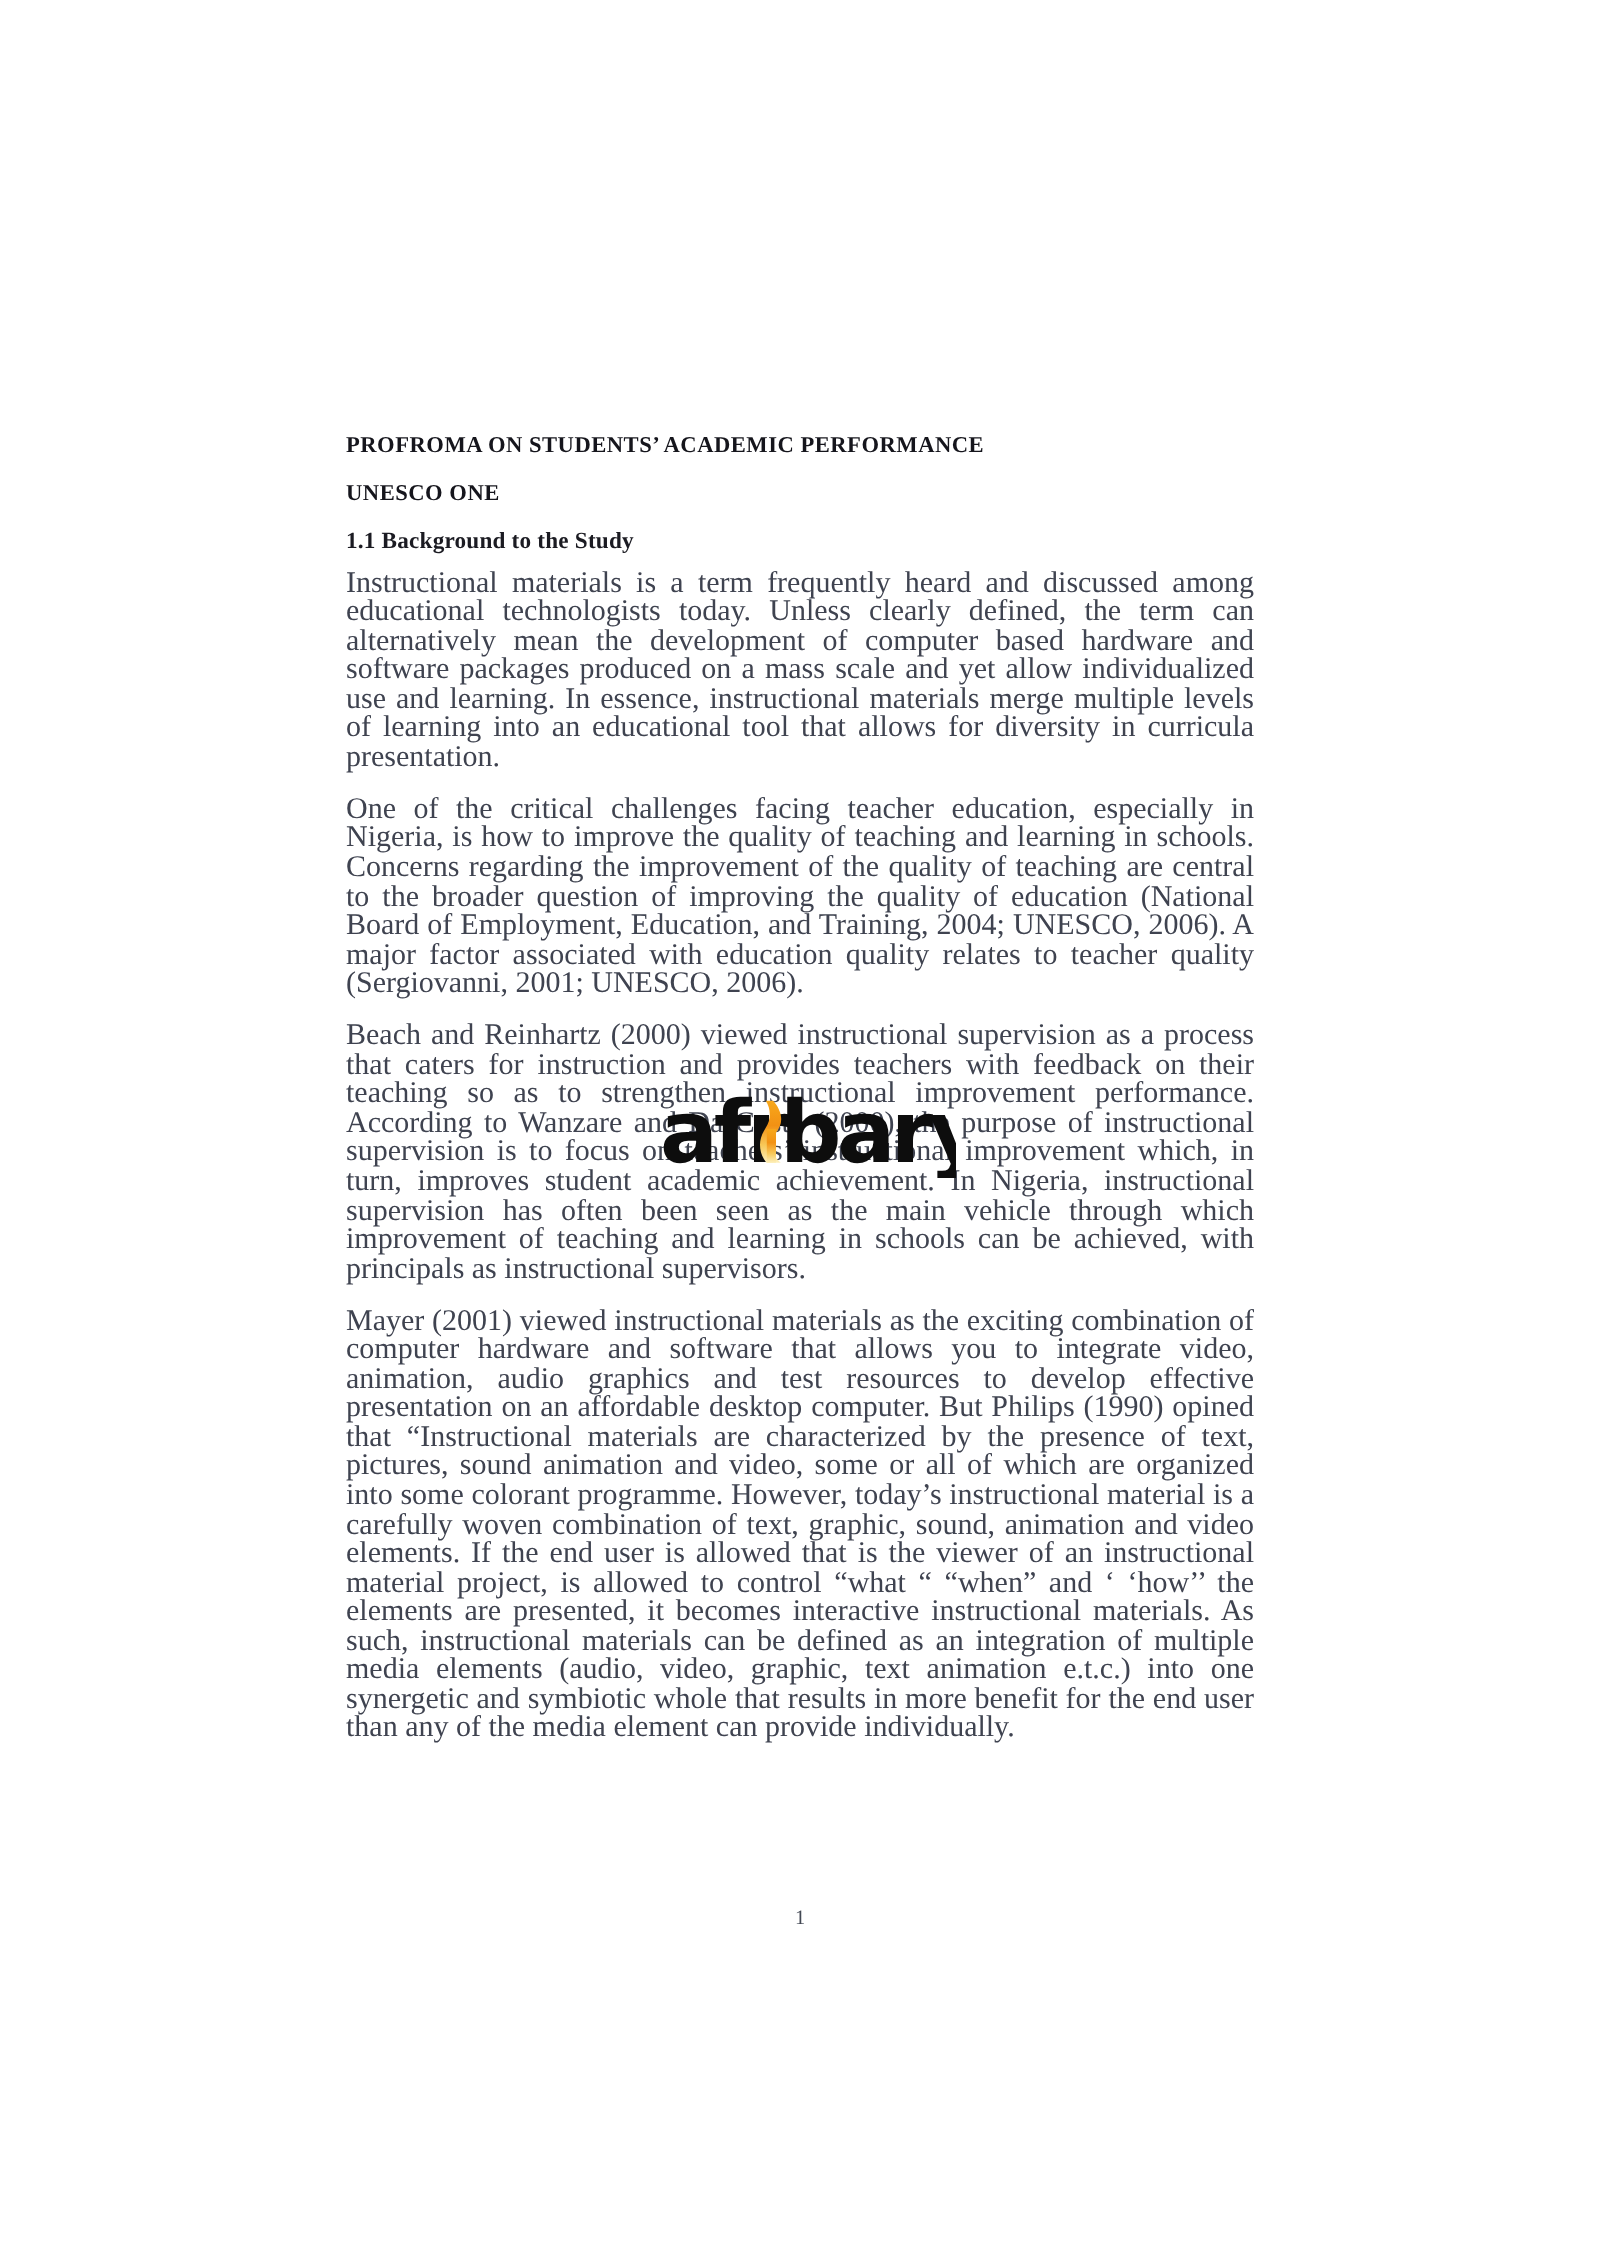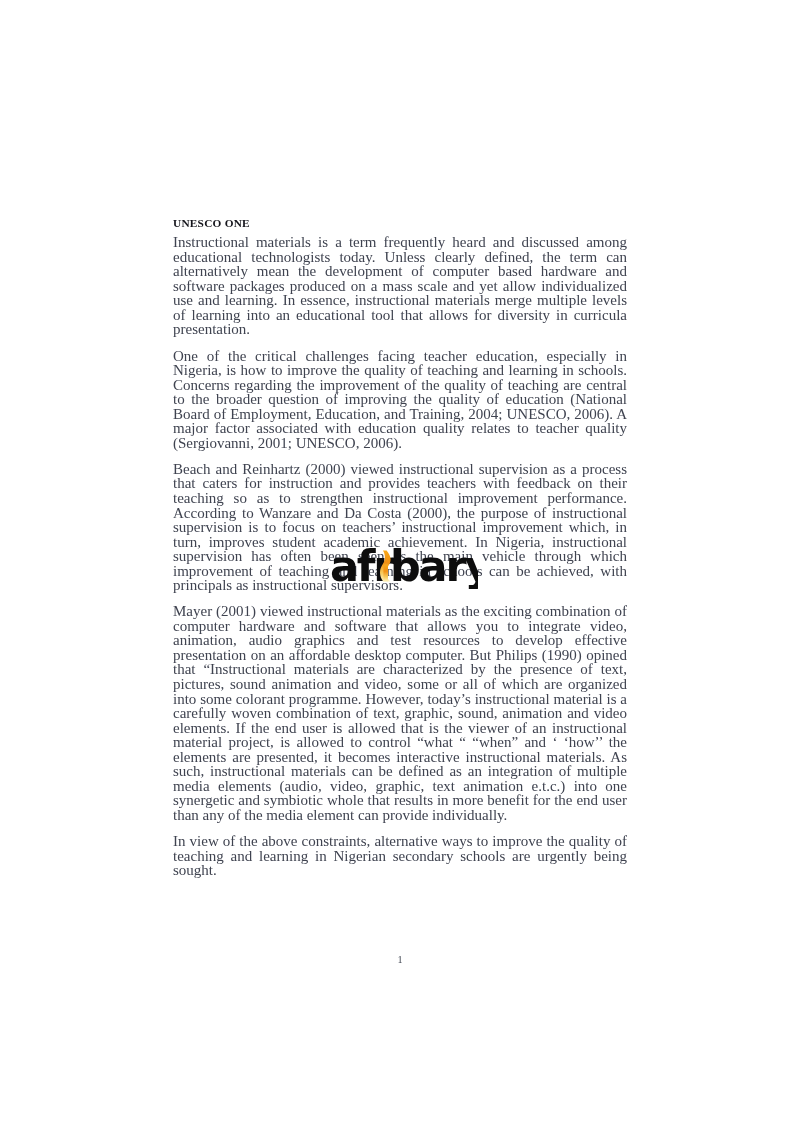--- a/index.html
+++ b/index.html
@@ -97,34 +97,35 @@
     fill: #0d0d0d;
   }
 </style>
 </head>
 <body>
 
 <div class="page">
 
   <div class="content">
 
+    <div class="doc-title">PROFROMA ON STUDENTS’ ACADEMIC PERFORMANCE</div>
 
     <div class="chapter-heading">UNESCO ONE</div>
 
 
+    <div class="subsection-heading">1.1 Background to the Study</div>
 
     <p class="body-par">Instructional materials is a term frequently heard and discussed among educational technologists today. Unless clearly defined, the term can alternatively mean the development of computer based hardware and software packages produced on a mass scale and yet allow individualized use and learning. In essence, instructional materials merge multiple levels of learning into an educational tool that allows for diversity in curricula presentation.</p>
 
     <p class="body-par">One of the critical challenges facing teacher education, especially in Nigeria, is how to improve the quality of teaching and learning in schools. Concerns regarding the improvement of the quality of teaching are central to the broader question of improving the quality of education (National Board of Employment, Education, and Training, 2004; UNESCO, 2006). A major factor associated with education quality relates to teacher quality (Sergiovanni, 2001; UNESCO, 2006).</p>
 
     <p class="body-par">Beach and Reinhartz (2000) viewed instructional supervision as a process that caters for instruction and provides teachers with feedback on their teaching so as to strengthen instructional improvement performance. According to Wanzare and Da Costa (2000), the purpose of instructional supervision is to focus on teachers’ instructional improvement which, in turn, improves student academic achievement. In Nigeria, instructional supervision has often been seen as the main vehicle through which improvement of teaching and learning in schools can be achieved, with principals as instructional supervisors.</p>
 
     <p class="body-par">Mayer (2001) viewed instructional materials as the exciting combination of computer hardware and software that allows you to integrate video, animation, audio graphics and test resources to develop effective presentation on an affordable desktop computer. But Philips (1990) opined that “Instructional materials are characterized by the presence of text, pictures, sound animation and video, some or all of which are organized into some colorant programme. However, today’s instructional material is a carefully woven combination of text, graphic, sound, animation and video elements. If the end user is allowed that is the viewer of an instructional material project, is allowed to control “what “ “when” and ‘ ‘how’’ the elements are presented, it becomes interactive instructional materials. As such, instructional materials can be defined as an integration of multiple media elements (audio, video, graphic, text animation e.t.c.) into one synergetic and symbiotic whole that results in more benefit for the end user than any of the media element can provide individually.</p>
 
-    <p class="body-par">In view of the above constraints, alternative ways to improve the quality of teaching and learning in Nigerian secondary schools are urgently being sought.</p>
 
   </div>
 
   <div class="watermark">
     <svg width="148" height="42" viewBox="0 0 148 42" xmlns="http://www.w3.org/2000/svg">
       <defs>
         <linearGradient id="flameGrad" x1="0" y1="0" x2="0" y2="1">
           <stop offset="0%" stop-color="#f7a81b"></stop>
           <stop offset="40%" stop-color="#f29114"></stop>
           <stop offset="72%" stop-color="#f8c95a"></stop>

